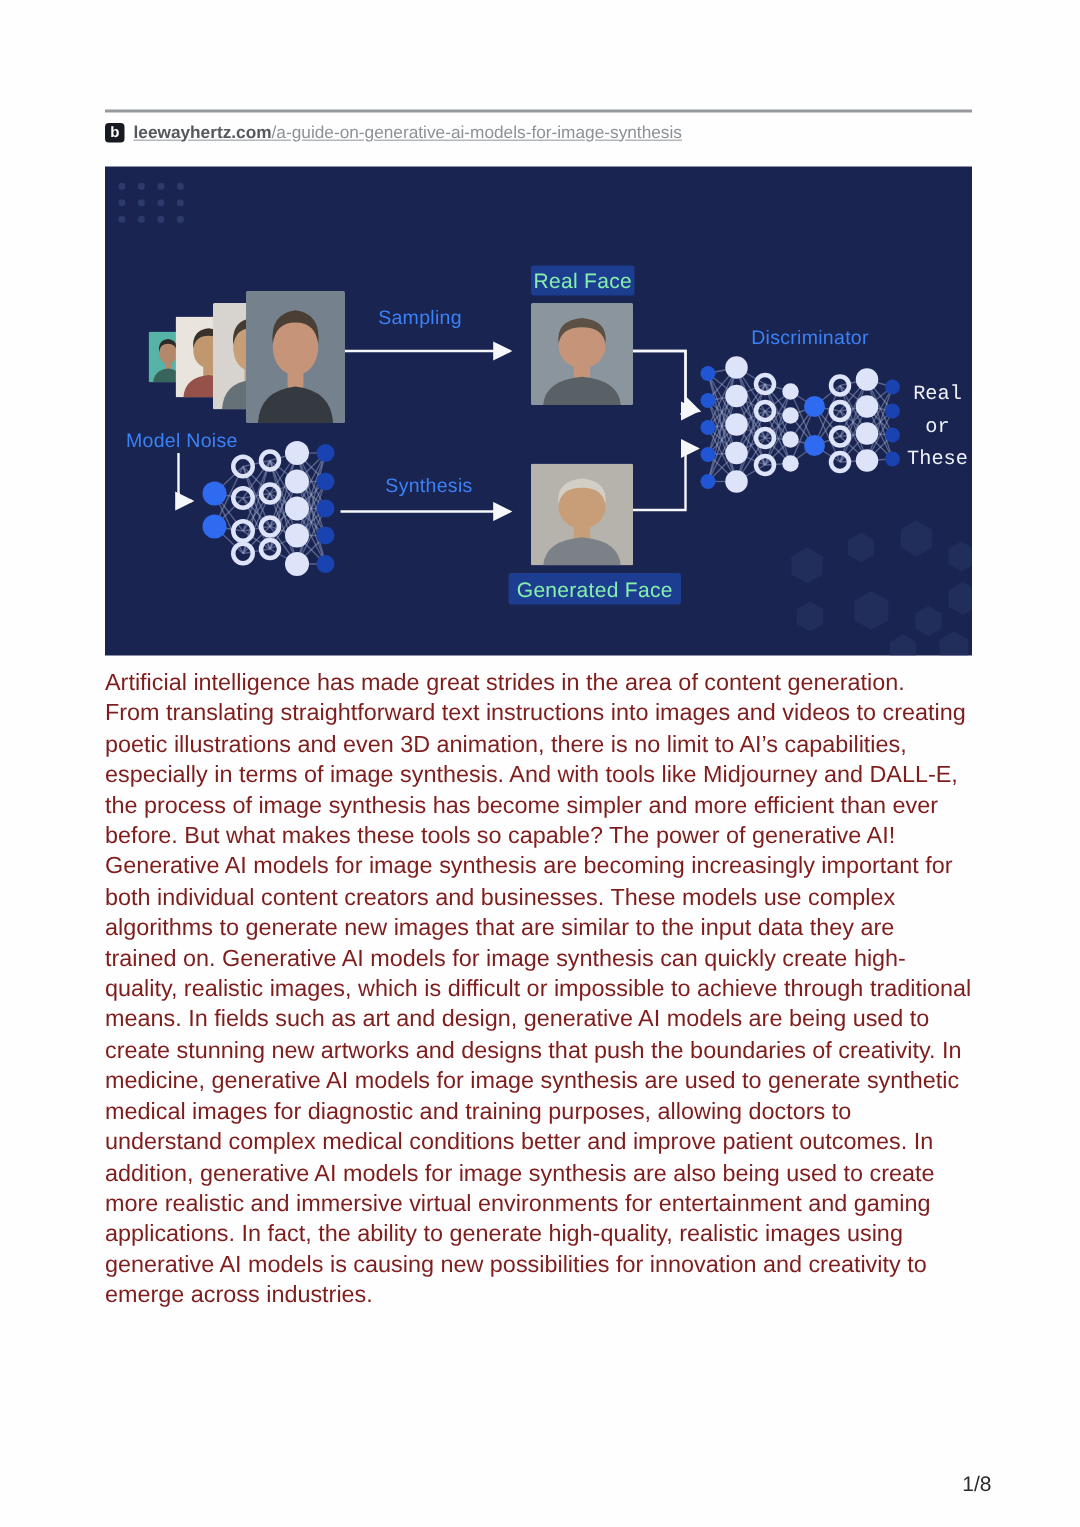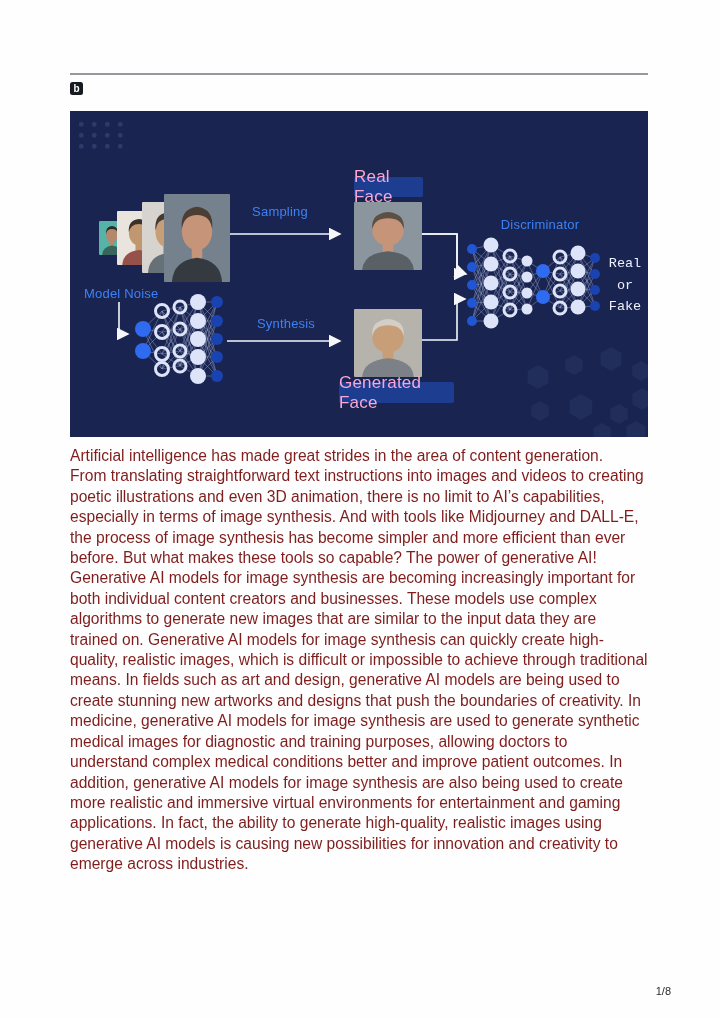--- a/index.html
+++ b/index.html
@@ -24,46 +24,47 @@
   .source-domain{font-weight:bold;color:#55595e;}
   
   .diagram{
     position:relative;margin-top:15px;width:578px;height:326px;background:#1a2451;
     overflow:hidden;
   }
   .diagram svg.overlay{position:absolute;left:0;top:0;}
   .dlabel{position:absolute;color:#3b82f6;font-size:13px;letter-spacing:.2px;white-space:nowrap;}
   .dlabel.center{text-align:center;}
   .badge{
-    position:absolute;background:#1d3d91;color:#f9a8d4;font-size:17px;
+    position:absolute;background:#1d3d91;color:#86efac;font-size:14px;
     display:flex;align-items:center;justify-content:center;letter-spacing:.2px;border-radius:2px;
   }
   .photo{position:absolute;overflow:hidden;border-radius:1px;}
   .photo svg{display:block;width:100%;height:100%;}
   .realfake{
     position:absolute;left:518px;top:142px;width:74px;text-align:center;
     color:#eef1f9;font-size:13.5px;line-height:21.5px;font-family:Liberation Mono, monospace;
   }
   
   .article{margin-top:9px;width:578px;font-family:Liberation Sans, sans-serif;
     font-size:15.6px;line-height:20.4px;color:#7f1d1d;}
   .article p{margin:0;}
-  .page-number{position:absolute;right:49px;bottom:21px;font-size:11px;color:#2b2b2b;}
+  .page-number{position:absolute;right:59px;bottom:21px;font-size:14px;color:#2b2b2b;}
 </style>
 </head>
 <body>
 
 <div class="page">
   <div class="content">
 
 
     <hr class="rule">
 
     <div class="source-line">
       <span class="favicon">b</span>
+      <span class="source-link"><span class="source-domain">leewayhertz.com</span><span>/a-guide-on-generative-ai-models-for-image-synthesis</span></span>
     </div>
 
     <div class="diagram">
       <svg class="overlay" id="diagram-svg" width="578" height="326" viewBox="0 0 578 326">
           <defs>
             <marker id="arw" markerWidth="9" markerHeight="8" refX="7" refY="4" orient="auto">
               <path d="M0,0 L8,4 L0,8 Z" fill="#f5f7fb"></path>
             </marker>
           </defs>
           <rect x="9" y="11" width="4.5" height="4.5" rx="1.6" fill="#2d3b6b"></rect>
@@ -383,21 +384,21 @@
             <rect x="42" y="74" width="16" height="26" rx="7" fill="#c79e77"></rect>
             <path d="M12,130 Q14,98 50,94 Q86,98 88,130 Z" fill="#7c8187"></path>
             <ellipse cx="50" cy="55" rx="23" ry="28" fill="#c79e77"></ellipse>
             <path d="M27,52 Q24,22 50,19 Q76,22 73,52 Q70,31 50,31 Q30,31 27,52 Z" fill="#d3cec6"></path>
           </svg>
         </div>
       <div class="badge" style="left:269px;top:271px;width:115px;height:21px">Generated Face</div>
       <div class="realfake">
         <div>Real</div>
         <div>or</div>
-        <div>Fake</div>
+        <div>These</div>
       </div>
     </div>
 
     <div class="article">
       <p>Artificial intelligence has made great strides in the area of content generation.</p>
       <p>From translating straightforward text instructions into images and videos to creating poetic illustrations and even 3D animation, there is no limit to AI’s capabilities, especially in terms of image synthesis. And with tools like Midjourney and DALL-E, the process of image synthesis has become simpler and more efficient than ever before. But what makes these tools so capable? The power of generative AI! Generative AI models for image synthesis are becoming increasingly important for both individual content creators and businesses. These models use complex algorithms to generate new images that are similar to the input data they are trained on. Generative AI models for image synthesis can quickly create high-quality, realistic images, which is difficult or impossible to achieve through traditional means. In fields such as art and design, generative AI models are being used to create stunning new artworks and designs that push the boundaries of creativity. In medicine, generative AI models for image synthesis are used to generate synthetic medical images for diagnostic and training purposes, allowing doctors to understand complex medical conditions better and improve patient outcomes. In addition, generative AI models for image synthesis are also being used to create more realistic and immersive virtual environments for entertainment and gaming applications. In fact, the ability to generate high-quality, realistic images using generative AI models is causing new possibilities for innovation and creativity to emerge across industries.</p>
     </div>
 
   </div>
 

